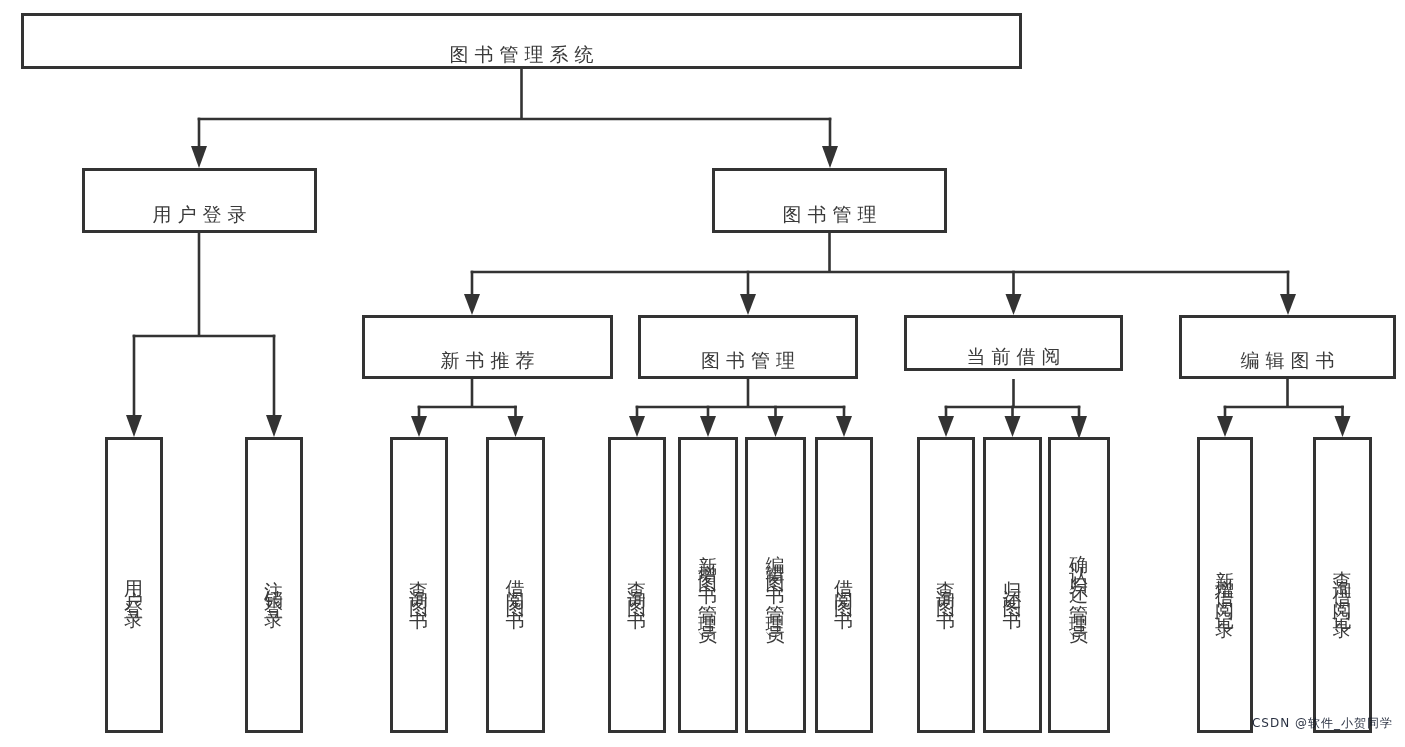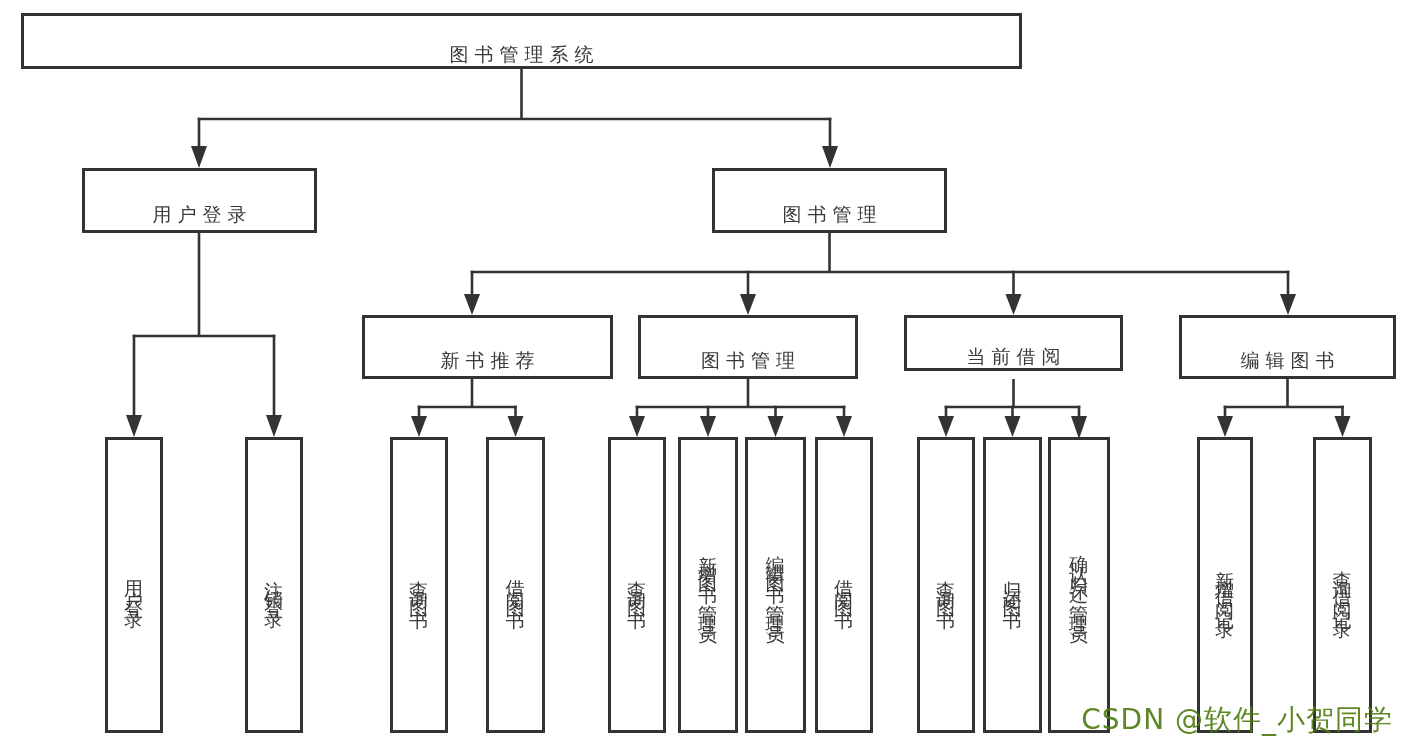--- a/index.html
+++ b/index.html
@@ -57,23 +57,23 @@
     text-orientation: mixed;
     font-size: 19px;
     letter-spacing: 10px;
     line-height: 1;
     color: #3a3a3a;
     white-space: nowrap;
   }
   .watermark {
     position: absolute;
     right: 12px;
-    bottom: 8px;
-    font-size: 28px;
-    color: #4d7c0f;
+    bottom: 15px;
+    font-size: 12px;
+    color: #0f172a;
     letter-spacing: 1px;
     white-space: nowrap;
     z-index: 5;
     opacity: 0.9;
   }
 </style>
 </head>
 <body>
 
 <div class="canvas">

